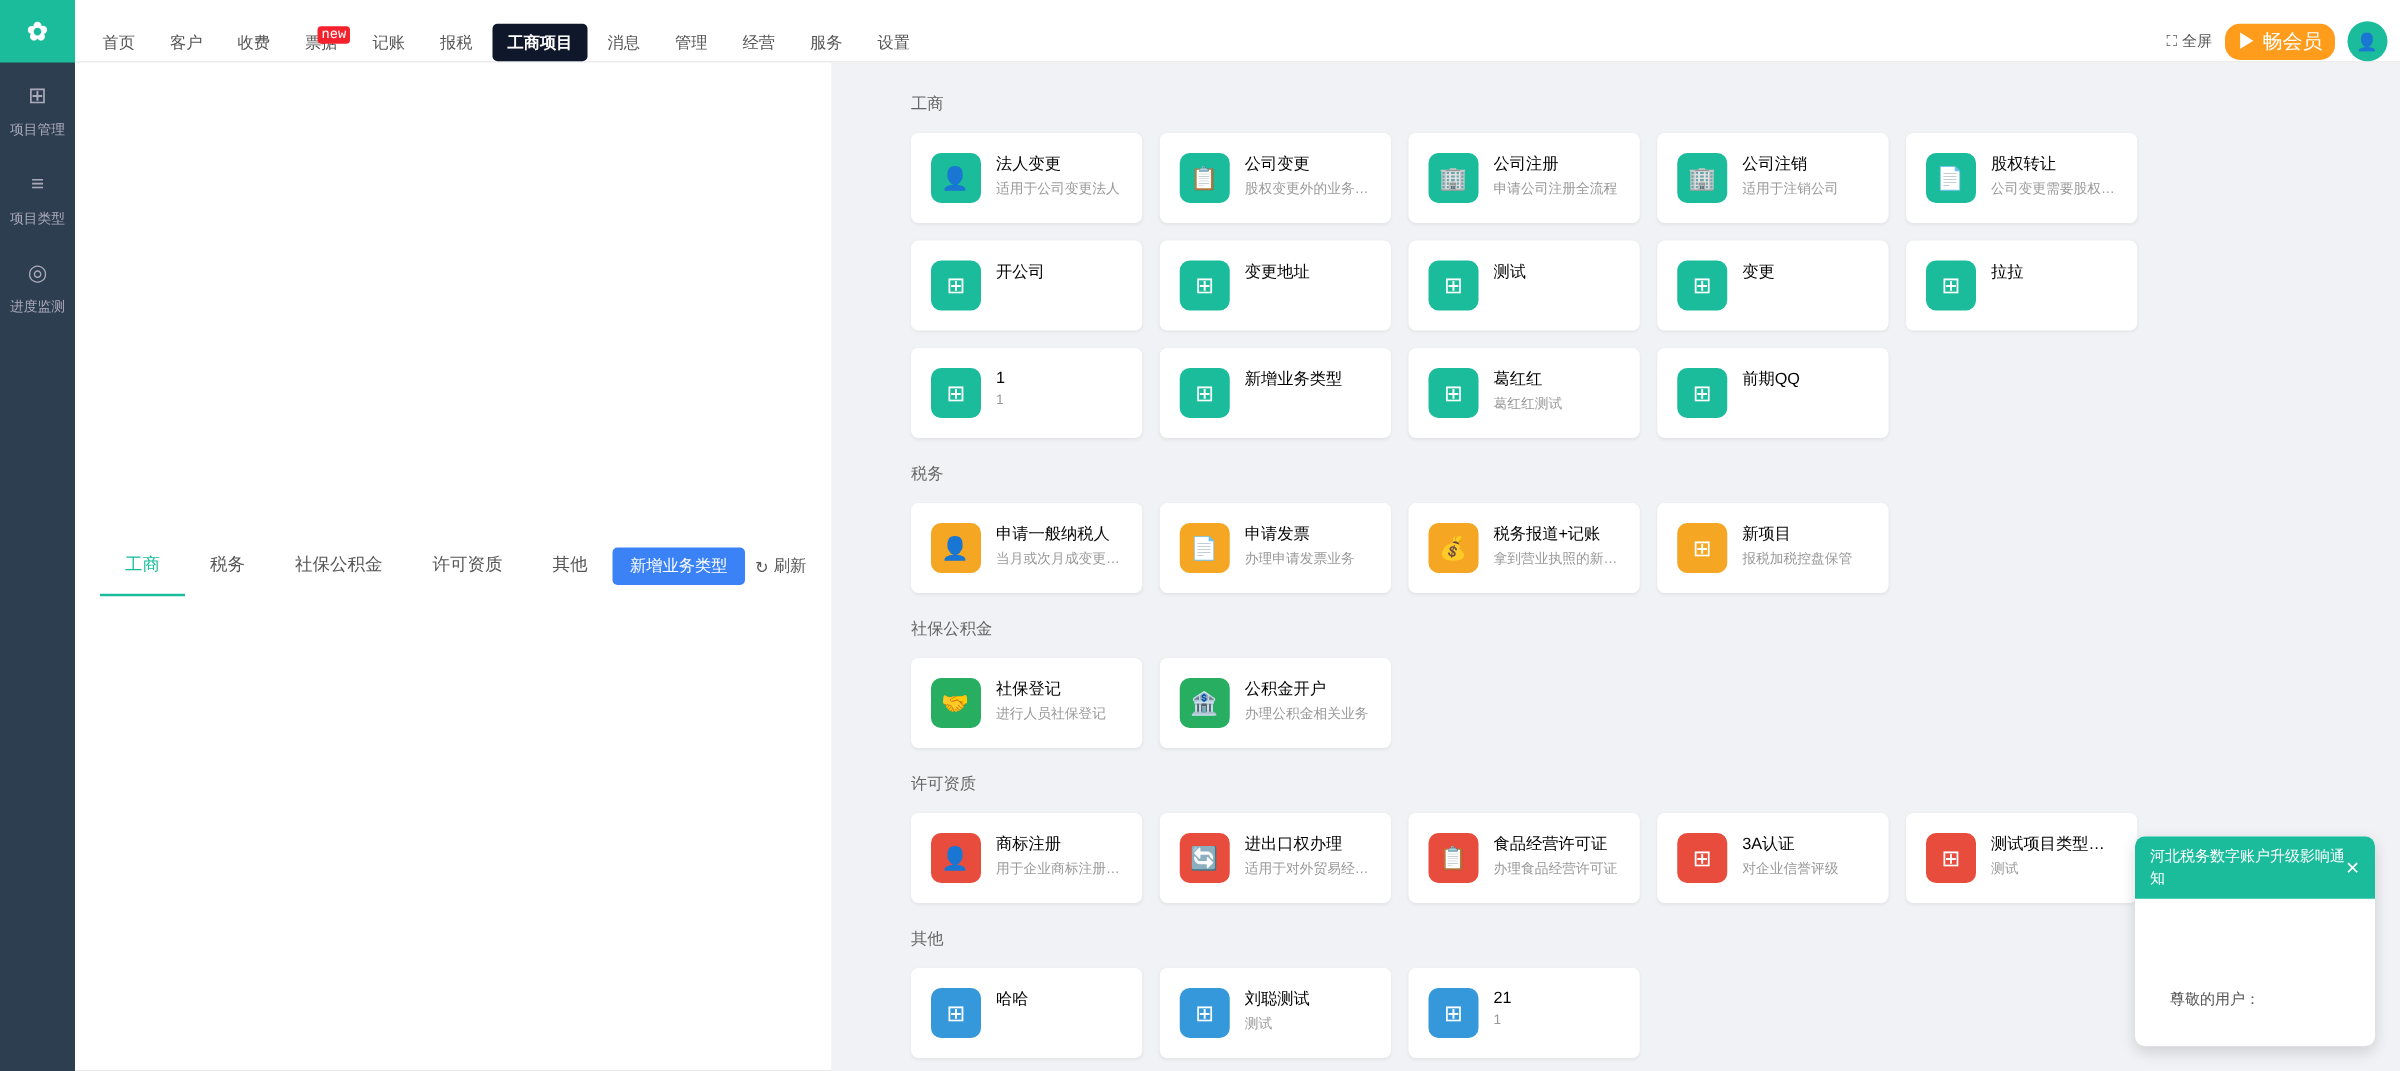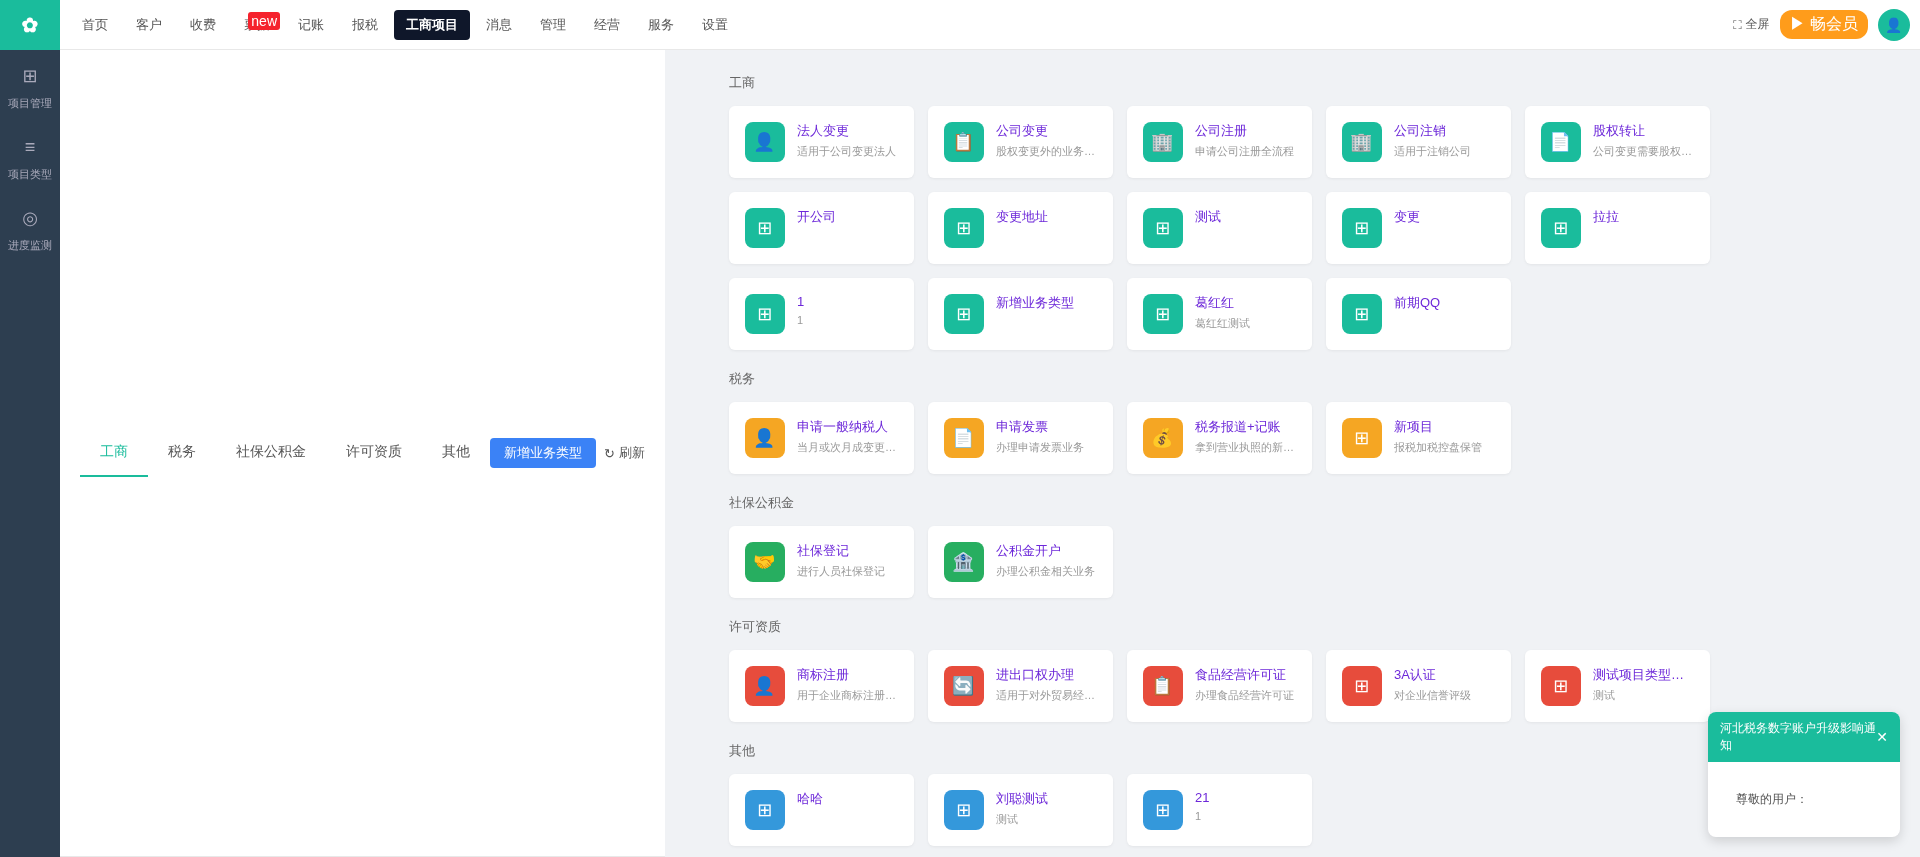--- a/index.html
+++ b/index.html
@@ -54,21 +54,21 @@
       display: flex;
       flex-direction: column;
       overflow: hidden;
     }
 
     
     .topnav {
       background: white;
       height: 50px;
       display: flex;
-      align-items: center;
+      align-items: flex-end;
       padding: 0 10px;
       border-bottom: 1px solid #e8e8e8;
       flex-shrink: 0;
       gap: 4px;
     }
     .topnav-item {
       padding: 6px 12px;
       color: #555;
       cursor: pointer;
       font-size: 13px;
@@ -81,23 +81,24 @@
       color: white;
       border-radius: 4px;
       font-weight: bold;
     }
     .badge-new {
       position: absolute;
       top: 2px;
       right: 2px;
       background: #f5222d;
       color: white;
-      font-size: 14px;
+      font-size: 11px;
       padding: 1px 3px;
       border-radius: 3px;
+      font-family: Liberation Mono, monospace;
     }
     .topnav-right {
       margin-left: auto;
       display: flex;
       align-items: center;
       gap: 10px;
     }
     .topnav-right-item {
       display: flex;
       align-items: center;
@@ -225,21 +226,21 @@
       align-items: center;
       justify-content: center;
       flex-shrink: 0;
       font-size: 18px;
       color: white;
     }
     .card-info { flex: 1; min-width: 0; }
     .card-title {
       font-size: 13px;
       font-weight: 500;
-      color: #6d28d9;
+      color: #000000;
       margin-bottom: 4px;
       white-space: nowrap;
       overflow: hidden;
       text-overflow: ellipsis;
     }
     .card-desc {
       font-size: 11px;
       color: #999;
       line-height: 1.4;
       white-space: nowrap;
@@ -273,20 +274,21 @@
       font-size: 12px;
       display: flex;
       justify-content: space-between;
       align-items: center;
     }
     .notif-body {
       padding: 28px;
       font-size: 12px;
       color: #555;
       line-height: 1.6;
+      margin-top: 43px;
     }
     .notif-close {
       cursor: pointer;
       font-size: 14px;
     }
   </style>
 </head>
 <body>
 
 <div class="sidebar">

